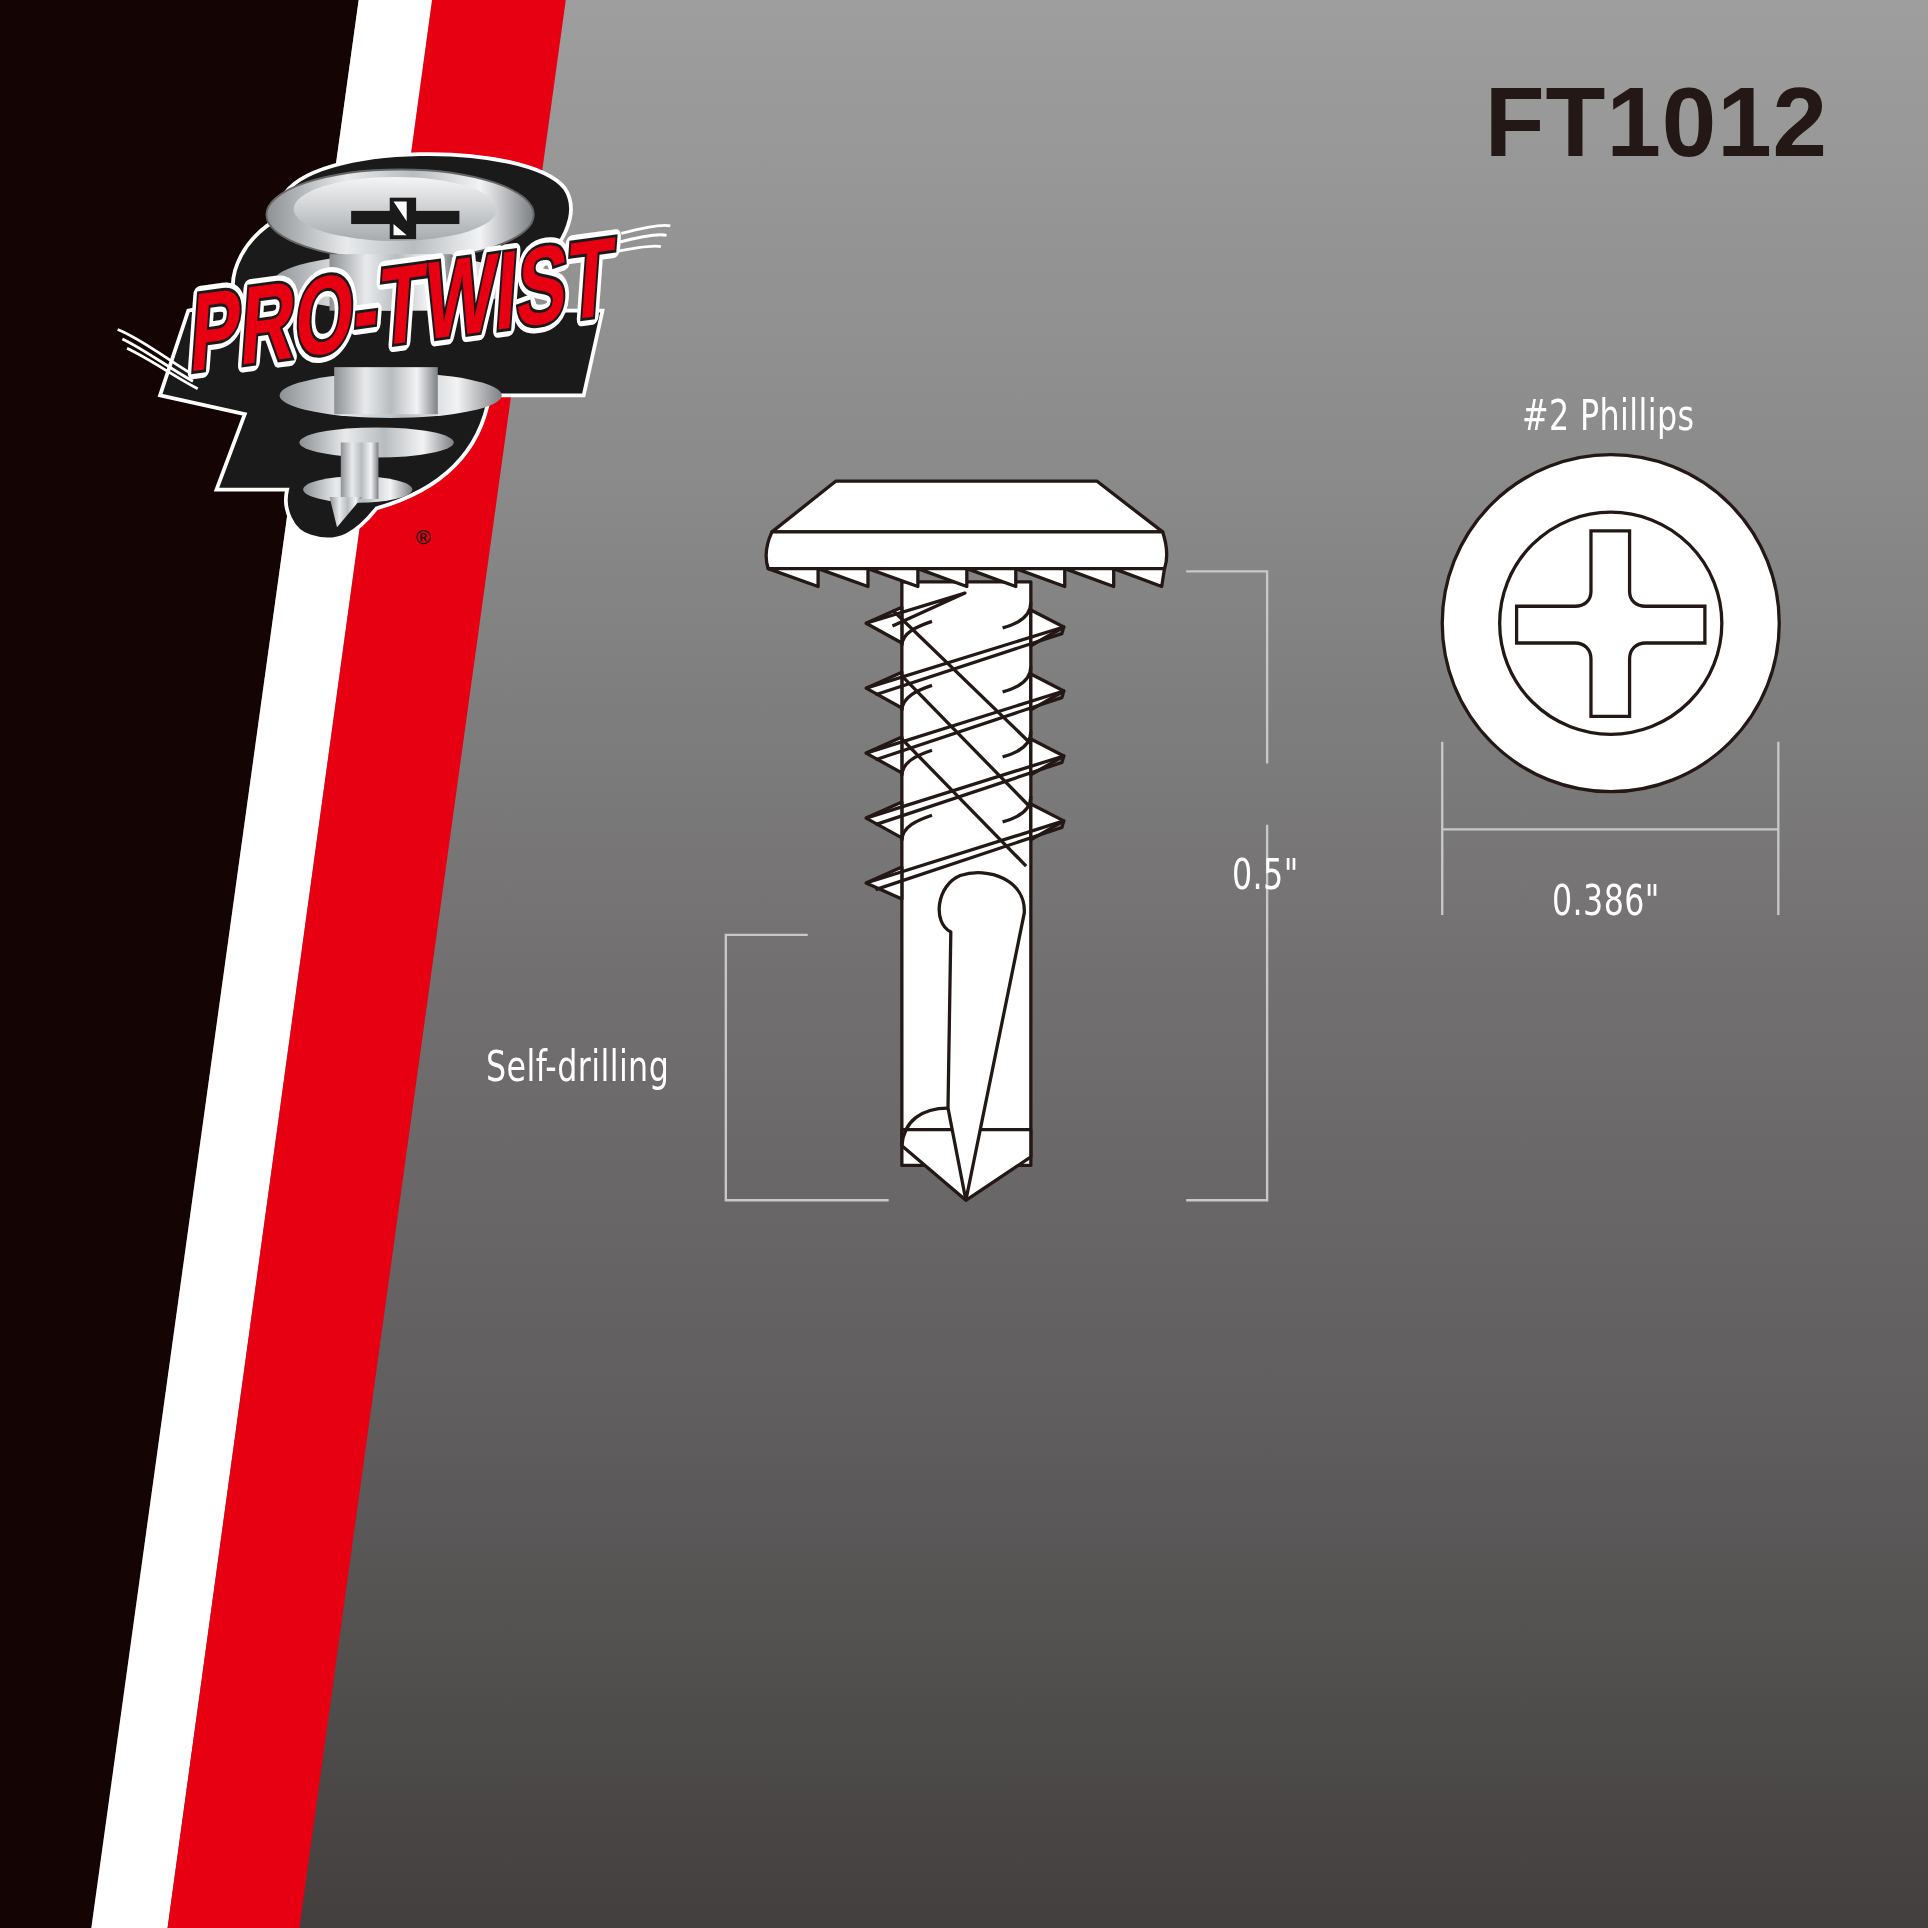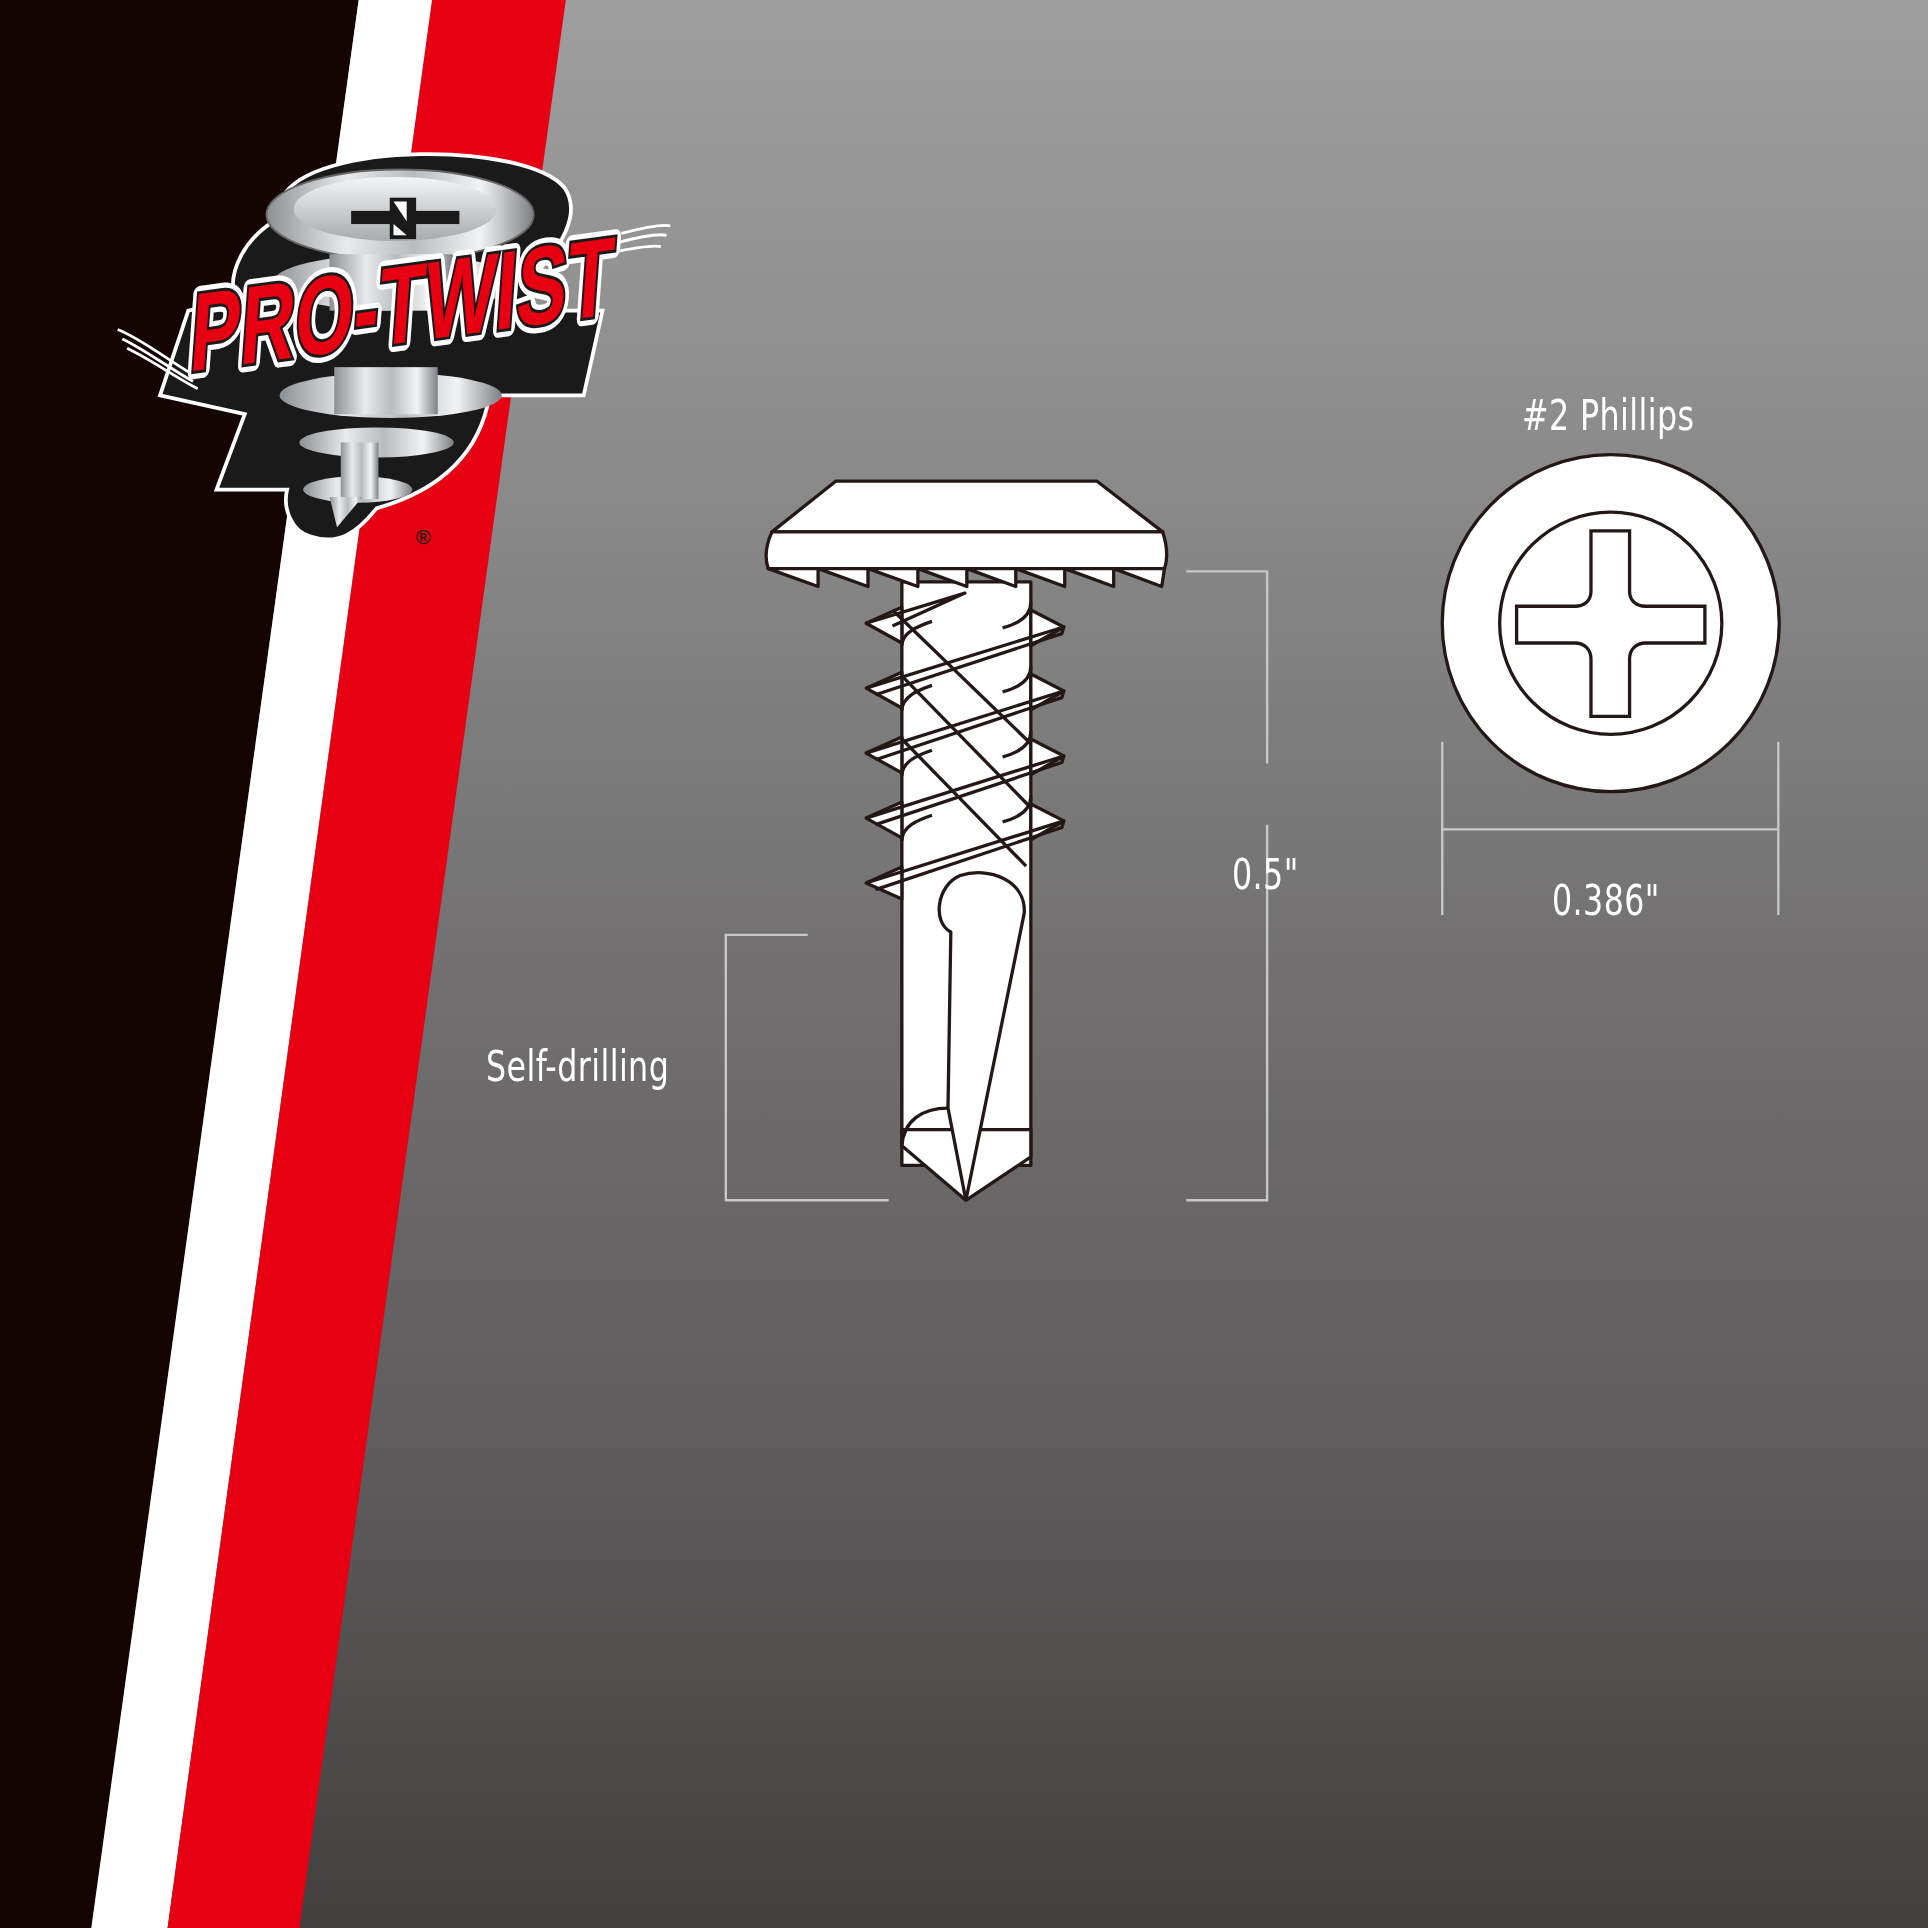--- a/index.html
+++ b/index.html
@@ -71,20 +71,21 @@
     <polygon points="350,528 385,528 358,560" fill="url(#steel)"></polygon>
 
     <g transform="translate(200,395) skewX(-12) rotate(-8)">
       <text x="0" y="0" font-family="Liberation Sans, sans-serif" font-weight="700" font-size="96" fill="#e60012" stroke="#ffffff" stroke-width="14" stroke-linejoin="round" paint-order="stroke" textLength="440" lengthAdjust="spacingAndGlyphs" transform="scale(1,1.25)">PRO-TWIST</text>
       <text x="0" y="0" font-family="Liberation Sans, sans-serif" font-weight="700" font-size="96" fill="#e60012" stroke="#1a1a1a" stroke-width="5" paint-order="stroke" textLength="440" lengthAdjust="spacingAndGlyphs" transform="scale(1,1.25)">PRO-TWIST</text>
     </g>
 
     <text x="442" y="578" font-family="Liberation Sans, sans-serif" font-weight="700" font-size="22" fill="#1a1a1a">®</text>
   </svg>
 
+  <div class="sku">FT1012</div>
 
   <svg class="layer" width="1928" height="1928" viewBox="0 0 2048 2048">
 
     <g stroke="#c8c8c8" stroke-width="2.5" fill="none">
       <polyline points="1260,607 1346,607 1346,811"></polyline>
       <polyline points="1346,876 1346,1275 1260,1275"></polyline>
       <polyline points="858,993 771,993 771,1275 944,1275"></polyline>
     </g>
 
     <g stroke="#231815" stroke-width="3.5" stroke-linejoin="round" fill="#ffffff">

